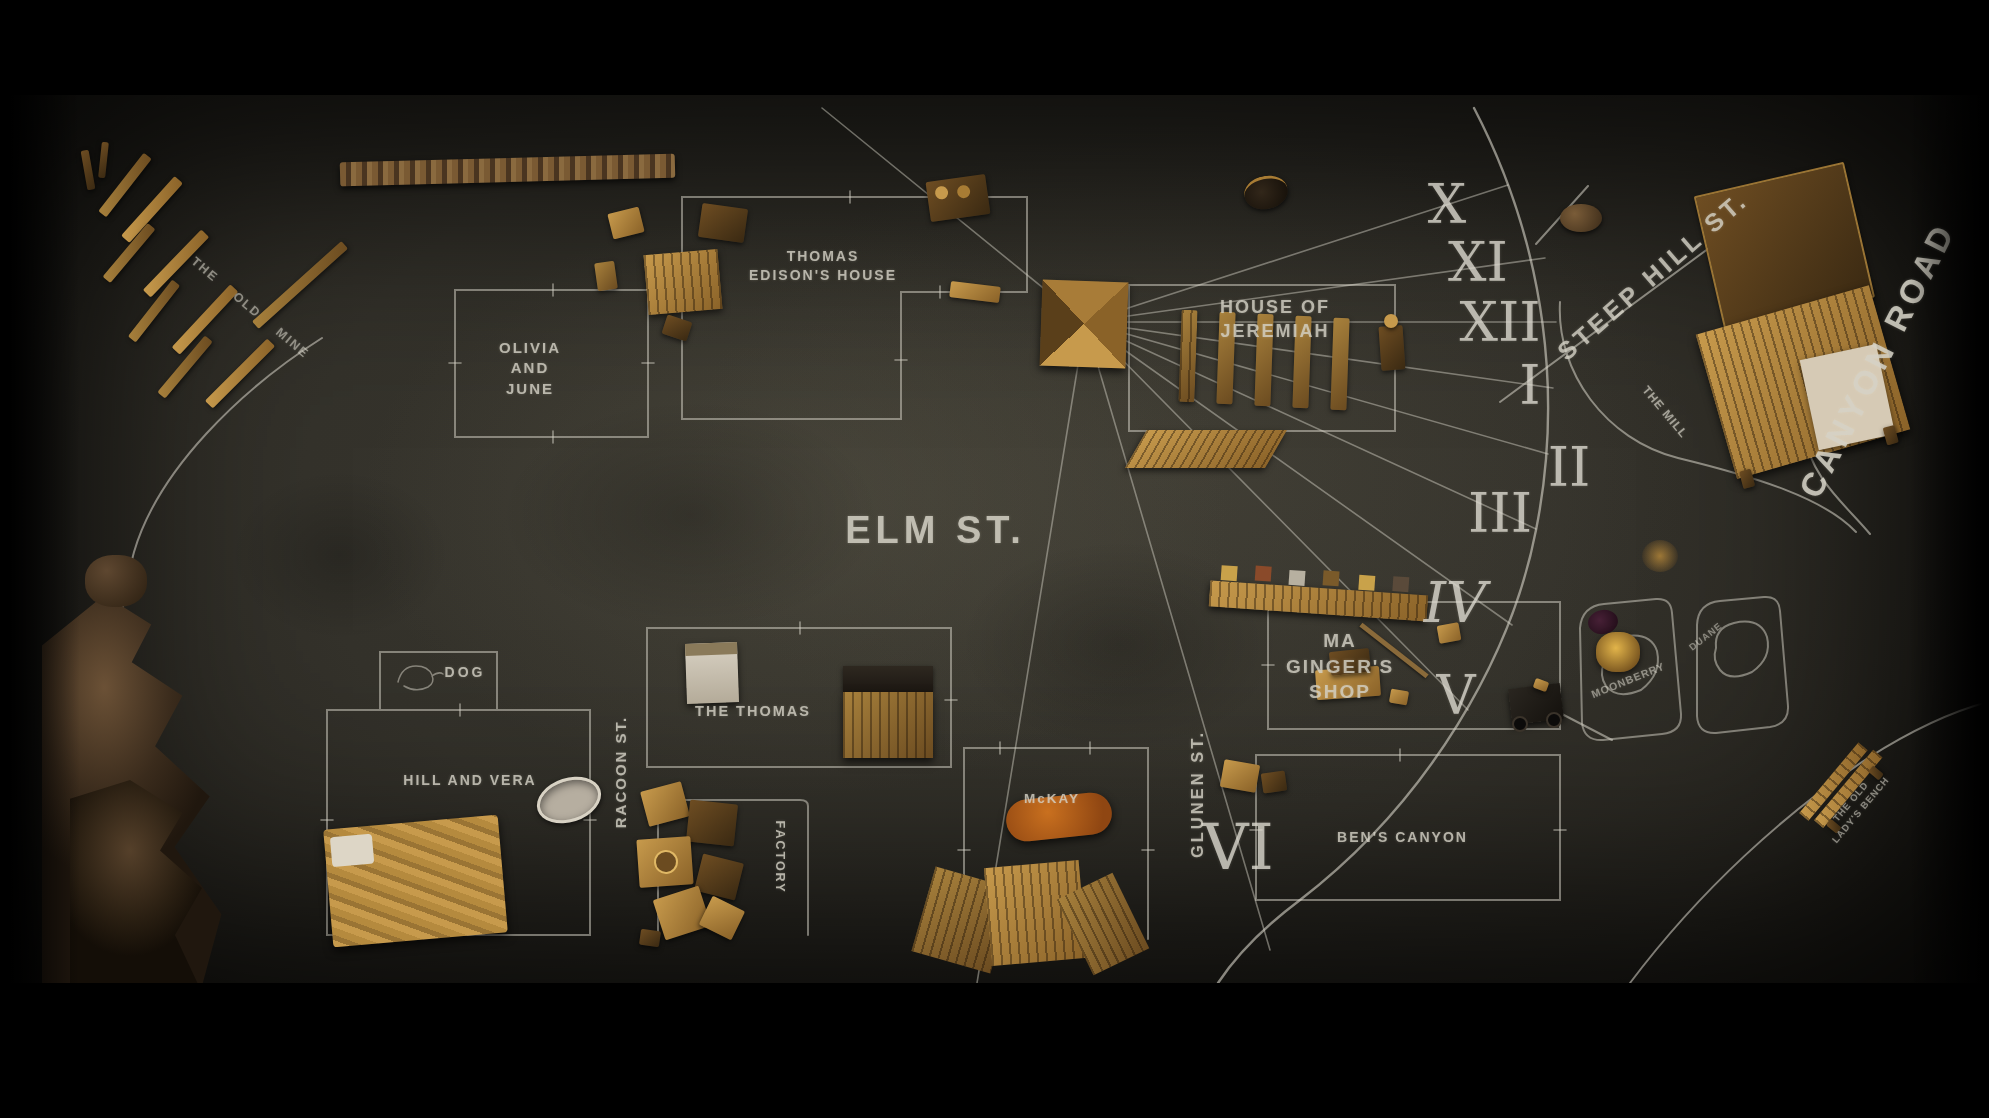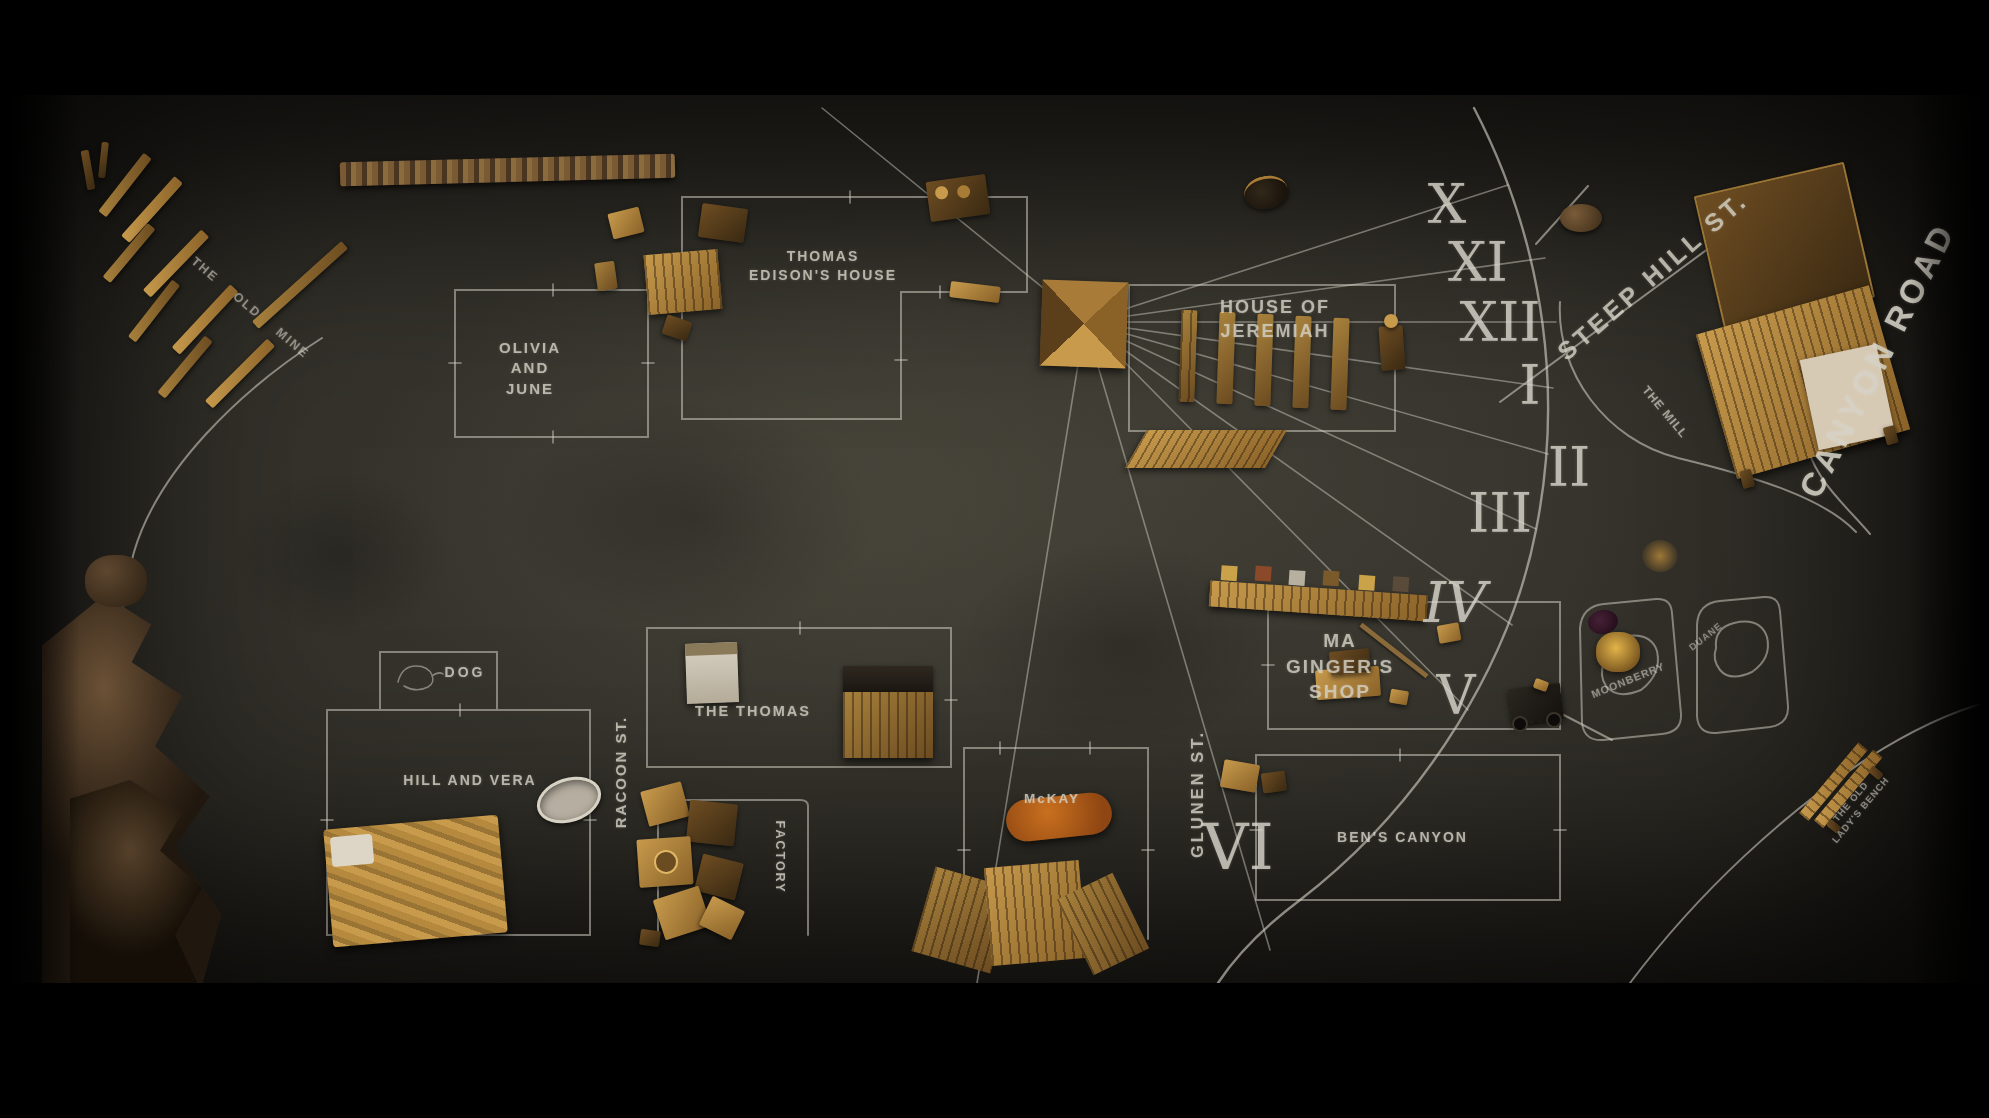--- a/index.html
+++ b/index.html
@@ -235,20 +235,21 @@
   <div class="abs" style="left:42px;top:595px;width:195px;height:420px;
        background:radial-gradient(60% 45% at 32% 22%,#6b5136,#3a2b1c 58%,#20170e 100%);
        clip-path:polygon(32% 0,56% 7%,46% 16%,72% 24%,58% 36%,86% 48%,68% 60%,92% 76%,78% 100%,0 100%,0 12%);
        box-shadow:0 0 40px 10px rgba(0,0,0,.6);"></div>
   <div class="abs" style="left:70px;top:780px;width:150px;height:235px;
        background:radial-gradient(55% 45% at 40% 30%,#55402a,#2a1f12 65%,#140e07 100%);
        clip-path:polygon(40% 0,75% 14%,60% 30%,88% 46%,70% 66%,95% 100%,0 100%,0 8%);"></div>
   <div class="abs" style="left:85px;top:555px;width:62px;height:52px;border-radius:45%;
        background:radial-gradient(circle at 35% 30%,#5e4730,#2a1e10);"></div>
 
+  <div class="label" style="left:828px;top:505px;width:215px;font-size:38px;letter-spacing:5px;opacity:.85;">ELM ST.</div>
   <div class="label c" style="left:621px;top:772px;--r:-90deg;font-size:15px;">RACOON ST.</div>
   <div class="label c" style="left:1197px;top:794px;--r:-90deg;font-size:16.5px;letter-spacing:3px;">GLUNEN ST.</div>
   <div class="label c" style="left:1653px;top:276px;--r:-41deg;font-size:25px;letter-spacing:4px;">STEEP HILL ST.</div>
   <div class="label c" style="left:1878px;top:360px;--r:-63deg;font-size:33px;letter-spacing:5px;opacity:.88;">CANYON ROAD</div>
 
   <div class="label c" style="left:250px;top:308px;--r:40deg;font-size:12.5px;word-spacing:18px;opacity:.6;">THE OLD MINE</div>
   <div class="label" style="left:748px;top:247px;width:150px;font-size:14px;">THOMAS EDISON'S HOUSE</div>
   <div class="label" style="left:494px;top:338px;width:72px;font-size:15px;">OLIVIA AND JUNE</div>
   <div class="label" style="left:1180px;top:295px;width:190px;font-size:18px;">HOUSE OF JEREMIAH</div>
   <div class="label c" style="left:1665px;top:412px;--r:50deg;font-size:12px;letter-spacing:1px;opacity:.7;">THE MILL</div>

